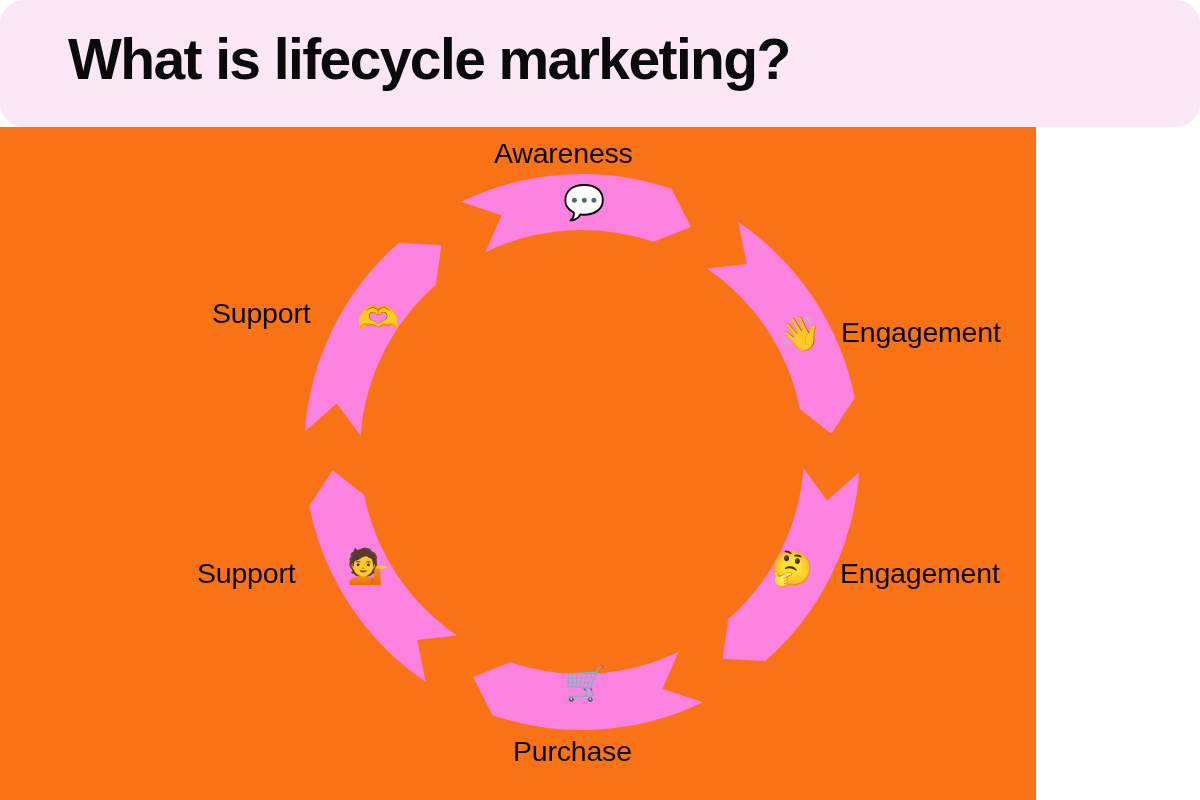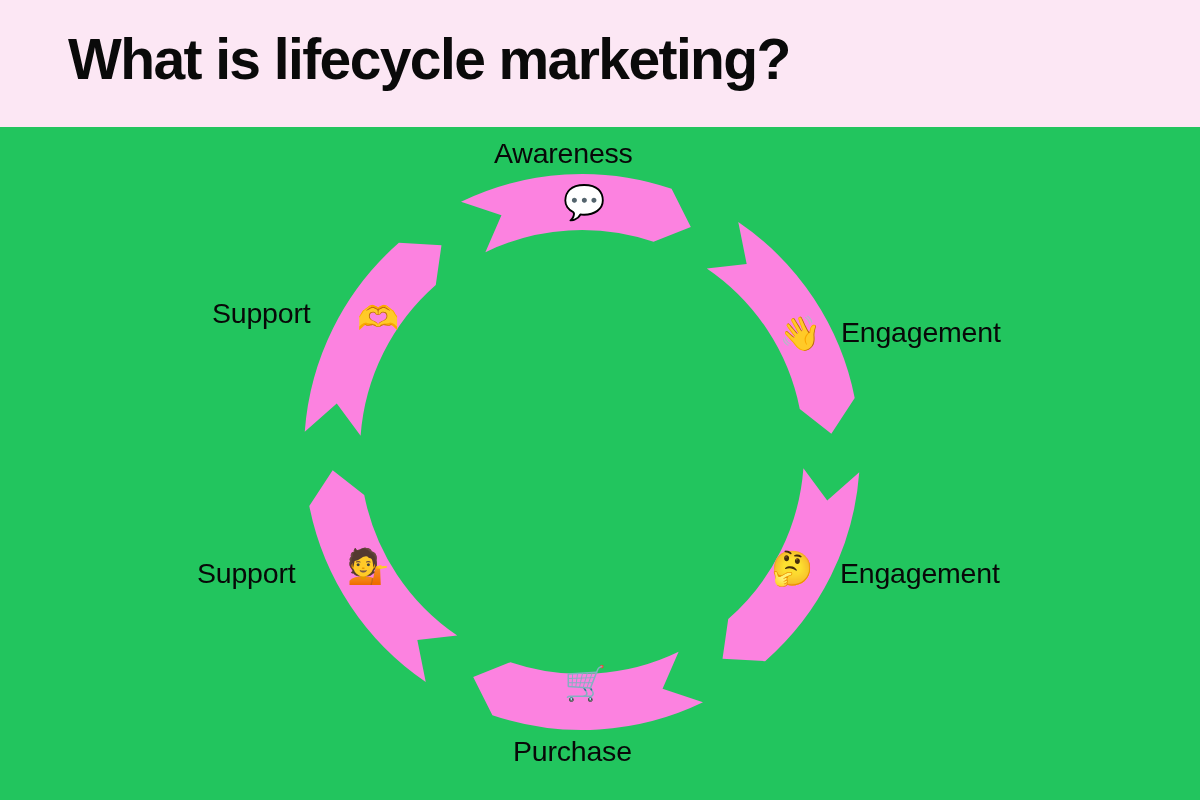--- a/index.html
+++ b/index.html
@@ -14,39 +14,40 @@
     overflow: hidden;
     position: relative;
   }
   #banner {
     position: absolute;
     left: 0;
     top: 0;
     width: 1200px;
     height: 127px;
     background: #fce7f4;
+    border-radius: 24px;
   }
   #banner-title {
     position: absolute;
     left: 68px;
     top: 28px;
     font-size: 57px;
     font-weight: 700;
     letter-spacing: -1.6px;
     color: #0a0a0a;
     line-height: 1.12;
     white-space: nowrap;
   }
   #diagram-stage {
     position: absolute;
     left: 0;
     top: 127px;
-    width: 1200px;
+    width: 1036px;
     height: 673px;
-    background: #22c55e;
+    background: #f97316;
   }
   #cycle-svg {
     position: absolute;
     left: 0;
     top: 0;
     width: 1200px;
     height: 673px;
     display: block;
   }
   .stage-label {

